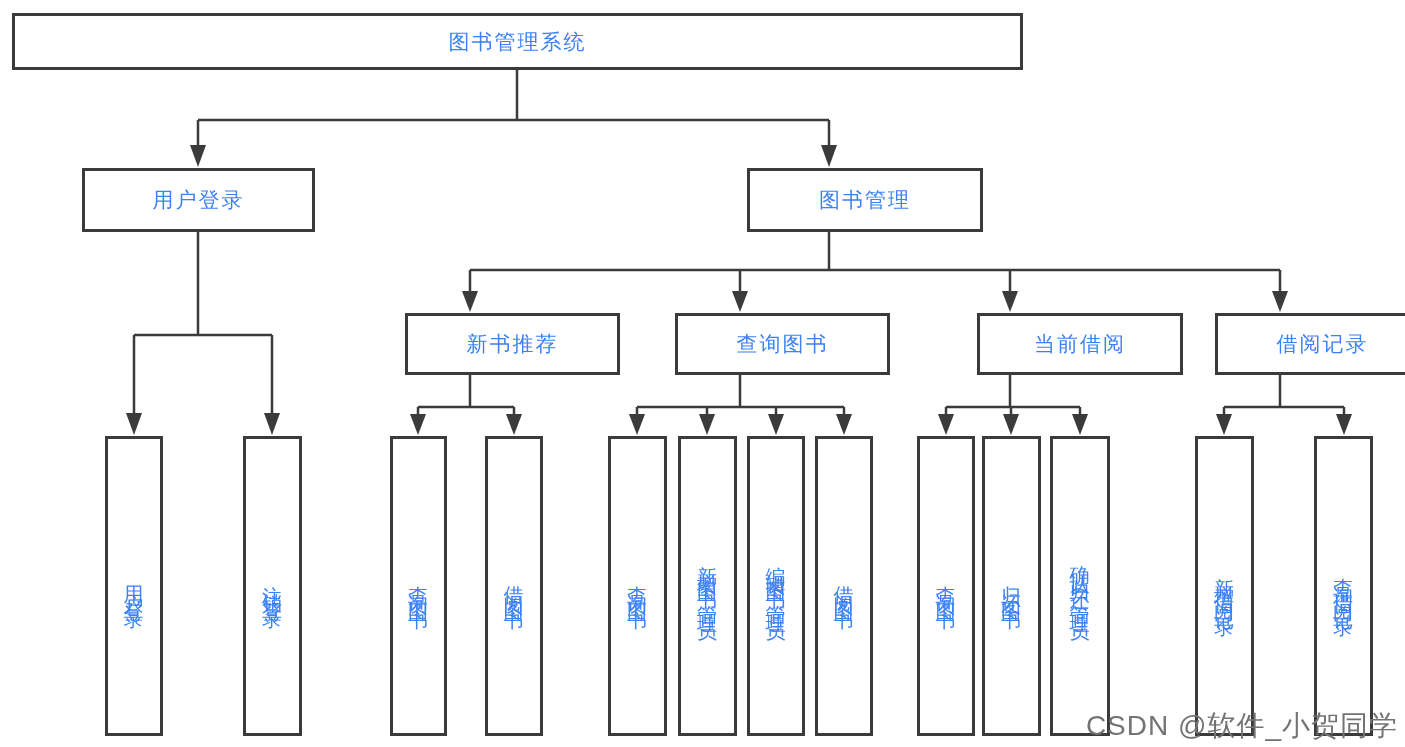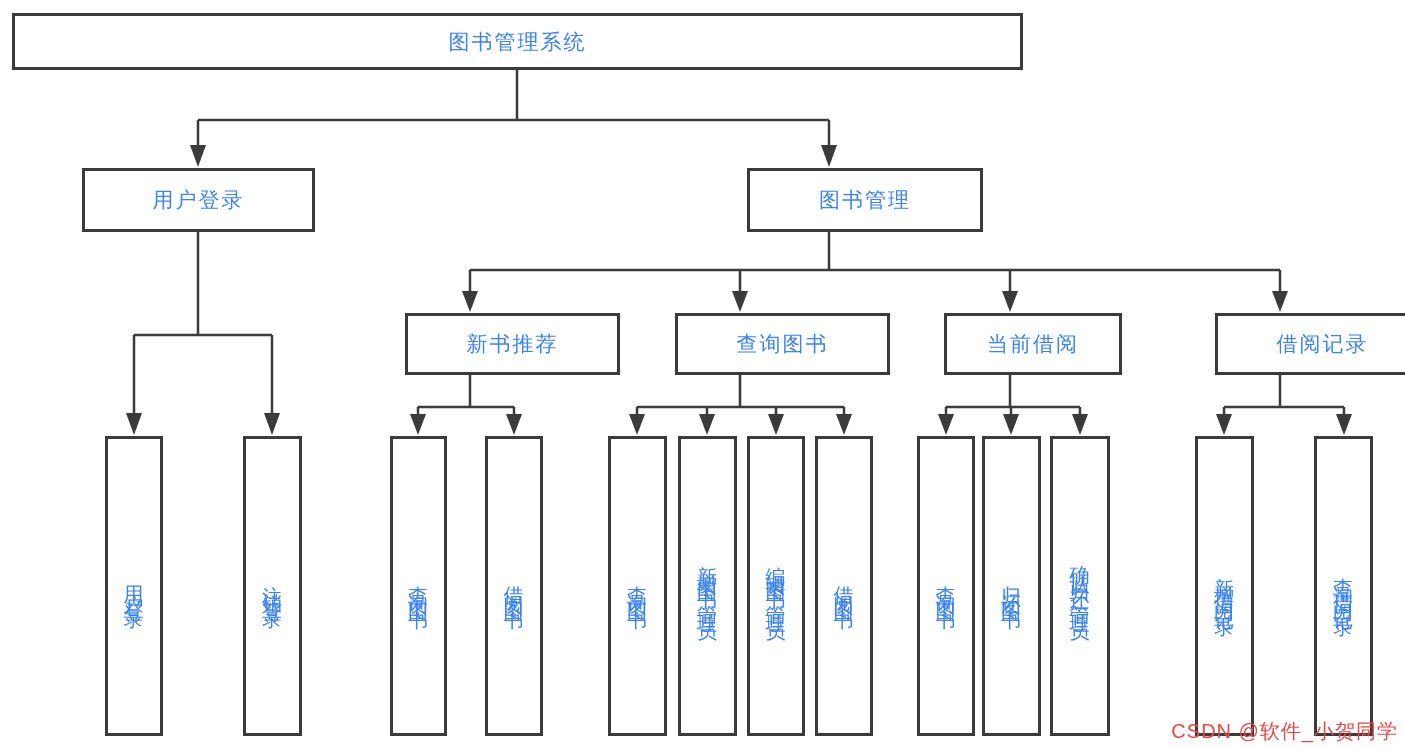--- a/index.html
+++ b/index.html
@@ -41,23 +41,23 @@
     writing-mode: vertical-rl;
     font-size: 20px;
     letter-spacing: 8px;
     line-height: 1;
     white-space: nowrap;
   }
   .watermark {
     position: absolute;
     right: 7px;
     bottom: 2px;
-    font-size: 20px;
+    font-size: 28px;
     letter-spacing: 1px;
-    color: #ef4444;
+    color: #737373;
     z-index: 5;
     white-space: nowrap;
   }
 </style>
 </head>
 <body>
 
 <div class="canvas">
 
   <svg class="connectors" width="1405" height="747" viewBox="0 0 1405 747" xmlns="http://www.w3.org/2000/svg">
@@ -117,21 +117,21 @@
   <div class="node l2" style="left:747px;width:236px">
     <span class="htext">图书管理</span>
   </div>
 
   <div class="node l3" style="left:363px;width:215px">
     <span class="htext">新书推荐</span>
   </div>
   <div class="node l3" style="left:633px;width:215px">
     <span class="htext">查询图书</span>
   </div>
-  <div class="node l3" style="left:902px;width:178px">
+  <div class="node l3" style="left:935px;width:206px">
     <span class="htext">当前借阅</span>
   </div>
   <div class="node l3" style="left:1173px;width:215px">
     <span class="htext">借阅记录</span>
   </div>
 
   <div class="node leaf" style="left:105px;width:58px">
     <span class="vtext">用户登录</span>
   </div>
   <div class="node leaf" style="left:243px;width:59px">

